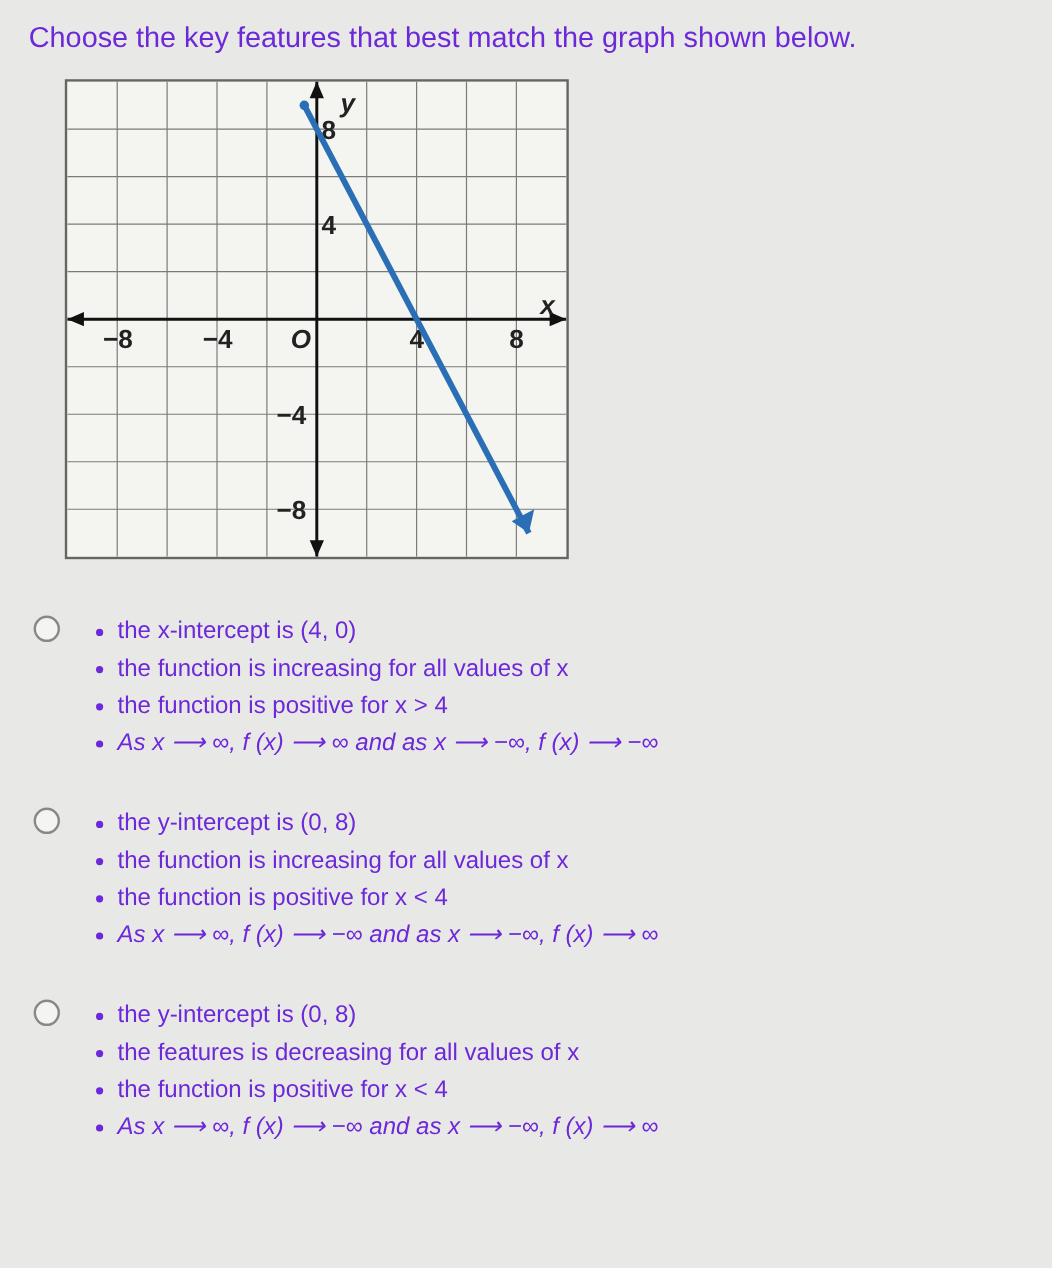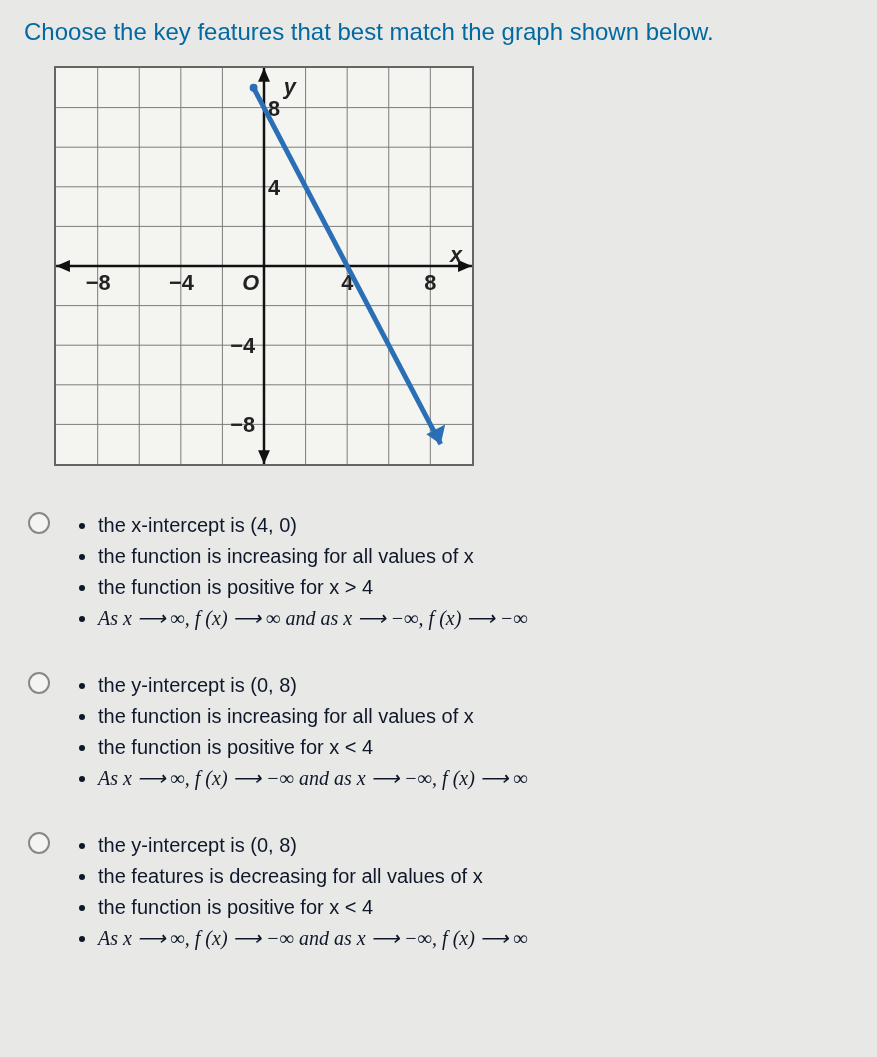--- a/index.html
+++ b/index.html
@@ -5,21 +5,21 @@
   * { box-sizing: border-box; margin: 0; padding: 0; }
   body {
     font-family: -apple-system, BlinkMacSystemFont, "Segoe UI", Arial, sans-serif;
     background: #e8e9e6;
     width: 877px;
     padding: 18px 24px;
     color: #3a3a3a;
   }
   .prompt {
     font-size: 24px;
-    color: #0369a1;
+    color: #6d28d9;
     margin-bottom: 20px;
     font-weight: 400;
   }
   .graph-wrap {
     margin: 10px 0 40px 30px;
   }
   .options {
     display: flex;
     flex-direction: column;
     gap: 36px;
@@ -36,25 +36,25 @@
     border: 2px solid #888;
     border-radius: 50%;
     flex: 0 0 22px;
     background: #f4f4f2;
     margin-top: 2px;
   }
   .bullets {
     list-style: disc;
     padding-left: 20px;
     font-size: 20px;
-    color: #0f172a;
+    color: #6d28d9;
     line-height: 1.55;
   }
   .bullets li { margin: 0; }
-  .math { font-family: Liberation Serif, serif; font-style: italic; }
+  .math { font-family: Liberation Sans, sans-serif; font-style: italic; }
   svg.graph-svg { border: 2px solid #666563; background: #f4f4f0; }
 </style>
 </head>
 <body>
 
 <div class="prompt">Choose the key features that best match the graph shown below.</div>
 
 <div class="graph-wrap">
   <svg class="graph-svg" width="420" height="400" viewBox="0 0 420 400">
 

